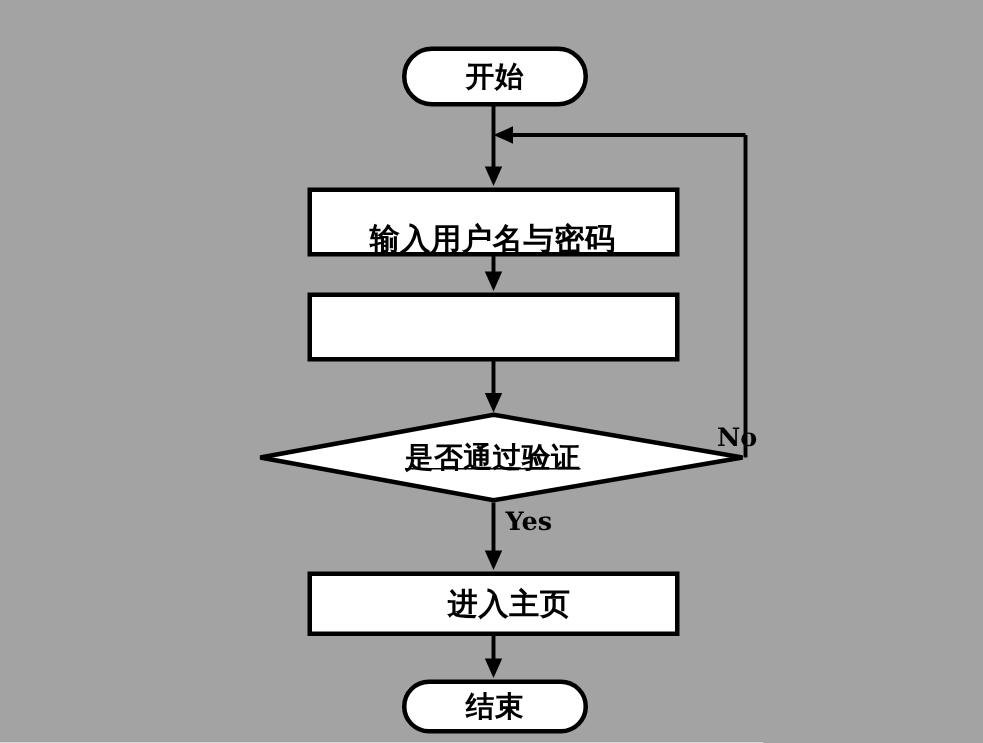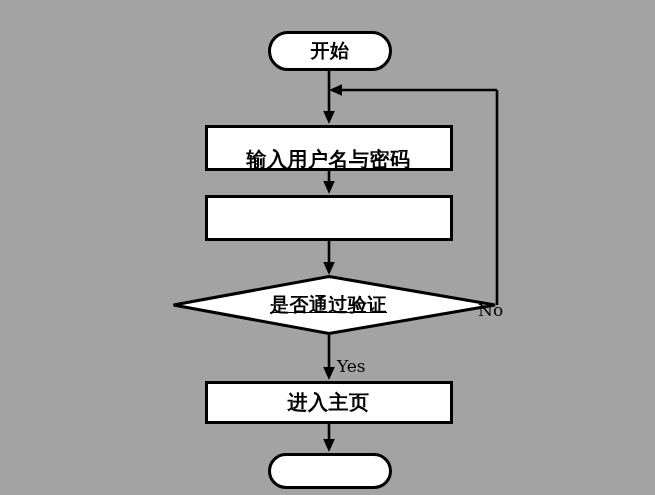--- a/index.html
+++ b/index.html
@@ -56,26 +56,25 @@
   }
   .process-label {
     font-size: 20px;
   }
   .decision-label {
     font-size: 19px;
   }
   .edge-label {
     position: absolute;
     font-family: "DejaVu Serif", "Liberation Serif", serif;
-    font-weight: normal;
+    font-weight: bold;
     font-size: 17px;
     color: #000000;
     white-space: nowrap;
     user-select: none;
-    margin-top: 18px;
   }
 </style>
 </head>
 <body>
 
 <div id="canvas">
 
   <svg id="flow-svg" viewBox="0 0 655 495">
 
     <line class="conn-line" x1="329" y1="70" x2="329" y2="114"></line>
@@ -111,20 +110,21 @@
     <rect class="node-shape" x="269.5" y="454.5" width="121" height="33" rx="16.5" ry="16.5"></rect>
   </svg>
 
   <div class="node-label terminal-label" style="left:268px; top:31px; width:124px; height:40px;">开始</div>
 
   <div class="node-label process-label" style="left:205px; top:125px; width:247px; height:45px;margin-top:12px;">输入用户名与密码</div>
 
 
   <div class="node-label decision-label" style="left:205px; top:285px; width:247px; height:40px;text-decoration:underline;">是否通过验证</div>
 
-  <div class="node-label process-label" style="left:205px; top:381px; width:247px; height:42px;">进入主页</div>
+  <div class="node-label process-label" style="left:205px; top:381px; width:247px; height:42px;padding-left:11px;">进入主页</div>
 
+  <div class="node-label terminal-label" style="left:268px; top:453px; width:124px; height:36px;">结束</div>
 
   <div class="edge-label" style="left:478px; top:282px;">No</div>
 
   <div class="edge-label" style="left:337px; top:338px;">Yes</div>
 
 </div>
 
 </body></html>

